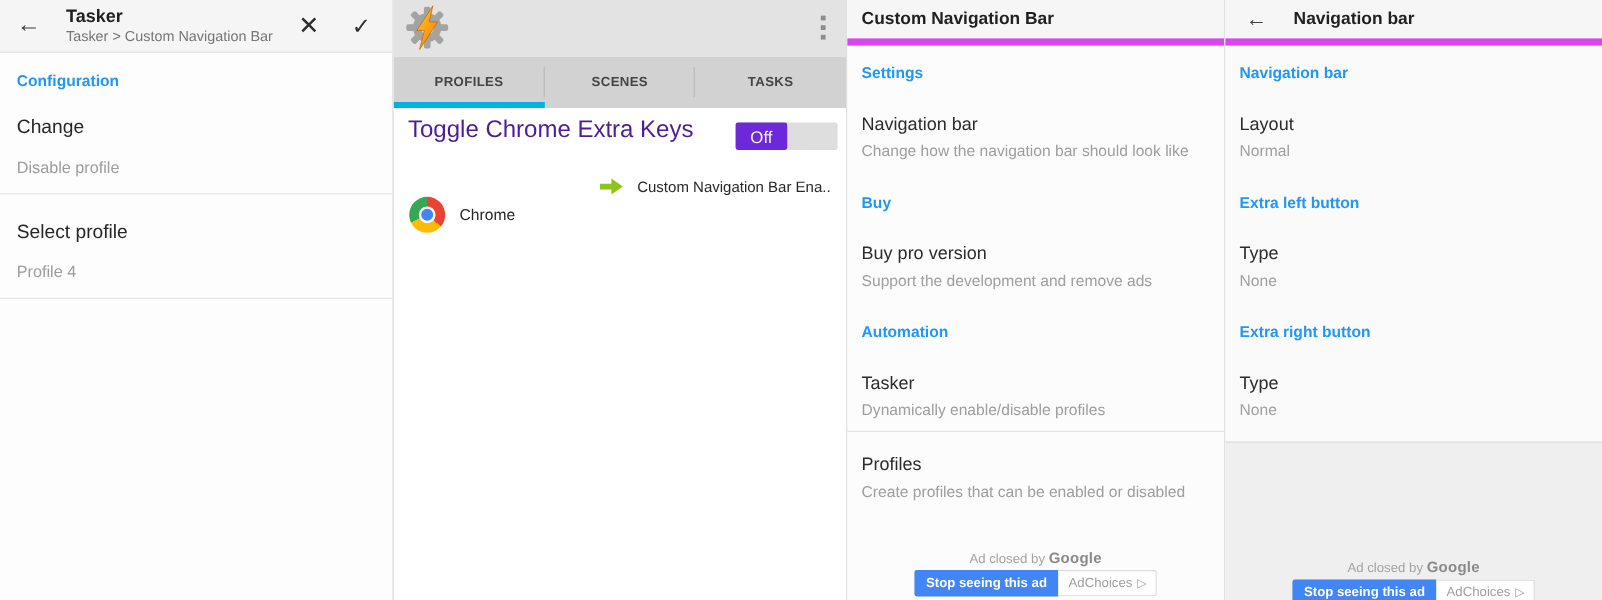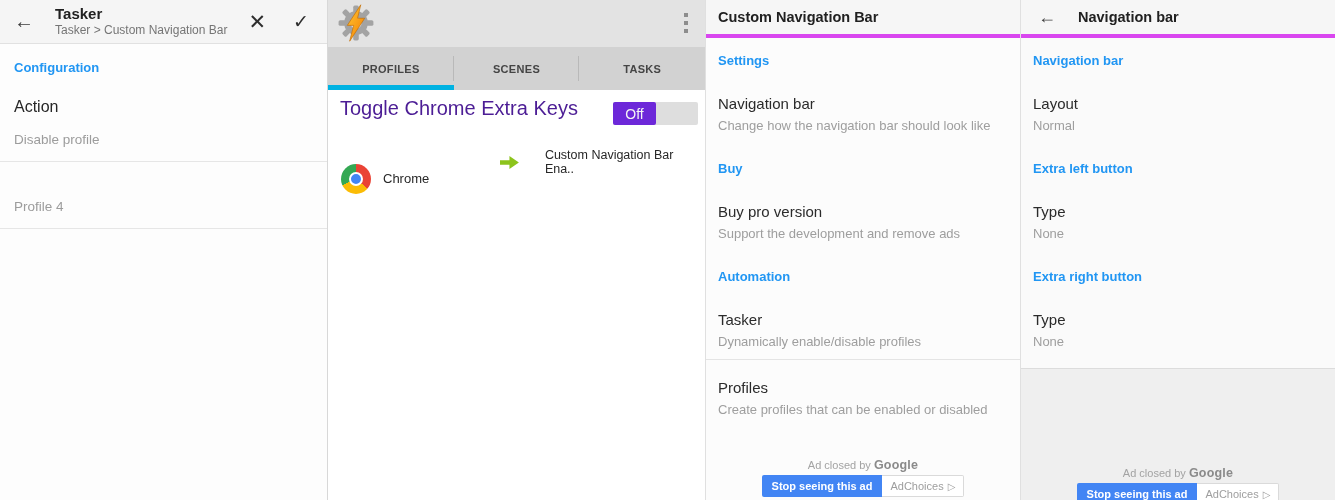--- a/index.html
+++ b/index.html
@@ -38,28 +38,28 @@
   .tab.active::before { content:""; position:absolute; left:0; right:0; bottom:0; height:5px; background:#00b2e2; }
   .profile-name { position:absolute; left:12px; top:97px; font-size:20px; color:#4c1d95; cursor:pointer; }
   .toggle { position:absolute; right:7px; top:102px; width:85px; height:23px; background:#dedede; border-radius:2px; cursor:pointer; }
   .toggle .thumb { position:absolute; left:0; top:0; width:43px; height:23px; background:#6d28d9; border-radius:2px;
                    color:#f4f4f4; font-size:14px; display:flex; align-items:center; justify-content:center; }
   .chrome-ic { position:absolute; left:13px; top:164px; width:30px; height:30px; border-radius:50%;
                background:conic-gradient(#ea4335 0deg 130deg, #fbbc05 130deg 245deg, #34a853 245deg 360deg);
                display:flex; align-items:center; justify-content:center; cursor:pointer; }
   .chrome-ic .core { width:14px; height:14px; border-radius:50%; background:#4285f4; border:2.5px solid #ffffff; }
   .chrome-label { position:absolute; left:55px; top:171px; font-size:13px; color:#272727; }
-  .task { position:absolute; display:flex; align-items:center; gap:26px; font-size:12.5px; color:#272727; cursor:pointer; }
+  .task { position:absolute; display:flex; align-items:center; gap:12px; font-size:12.5px; color:#272727; cursor:pointer; }
   .task.enter { left:172px; top:148px; }
   .task.exit  { left:174px; top:194px; }
 
   
   .p3 { width:315px; background:#fcfcfc; border-left:1px solid #e0e0e0; }
   .p4 { width:315px; background:#fafafa; border-left:1px solid #e0e0e0; }
-  .appbar34 { height:38px; background:#f6f6f6; border-bottom:4px solid #d946ef;
+  .appbar34 { height:38px; background:#f6f6f6; border-bottom:6px solid #d946ef;
               display:flex; align-items:center; padding-left:12px; }
   .appbar34 .htitle { font-size:14.5px; font-weight:700; color:#212121; }
   .p4 .appbar34 { padding-left:17px; }
   .p4 .back { font-size:18px; color:#424242; cursor:pointer; }
   .p4 .htitle { margin-left:22px; }
   .content34 { padding:0 14px 0 12px; }
   .content34 .ghead { margin-top:26px; }
   .content34 .ghead.first { margin-top:15px; }
   .pref3 { margin-top:26px; cursor:pointer; }
   .plabel3 { font-size:15px; color:#2b2b2b; line-height:20px; }
@@ -91,25 +91,26 @@
       <span class="back">←</span>
       <div class="titles">
         <div class="t1">Tasker</div>
         <div class="t2">Tasker &gt; Custom Navigation Bar</div>
       </div>
       <span class="close">✕</span>
       <span class="check">✓</span>
     </header>
     <div class="ghead">Configuration</div>
     <div class="pref">
-      <div class="plabel">Action</div>
+      <div class="plabel">Change</div>
       <div class="pvalue">Disable profile</div>
     </div>
     <div class="hr"></div>
     <div class="pref">
+      <div class="plabel">Select profile</div>
       <div class="pvalue">Profile 4</div>
     </div>
     <div class="hr"></div>
   </section>
 
   <section class="panel p2">
     <header class="p2bar">
       <svg class="tasker-ic" width="38" height="38" viewBox="0 0 48 48">
         <defs>
           <linearGradient id="bolt" x1="0" y1="0" x2="1" y2="1">

